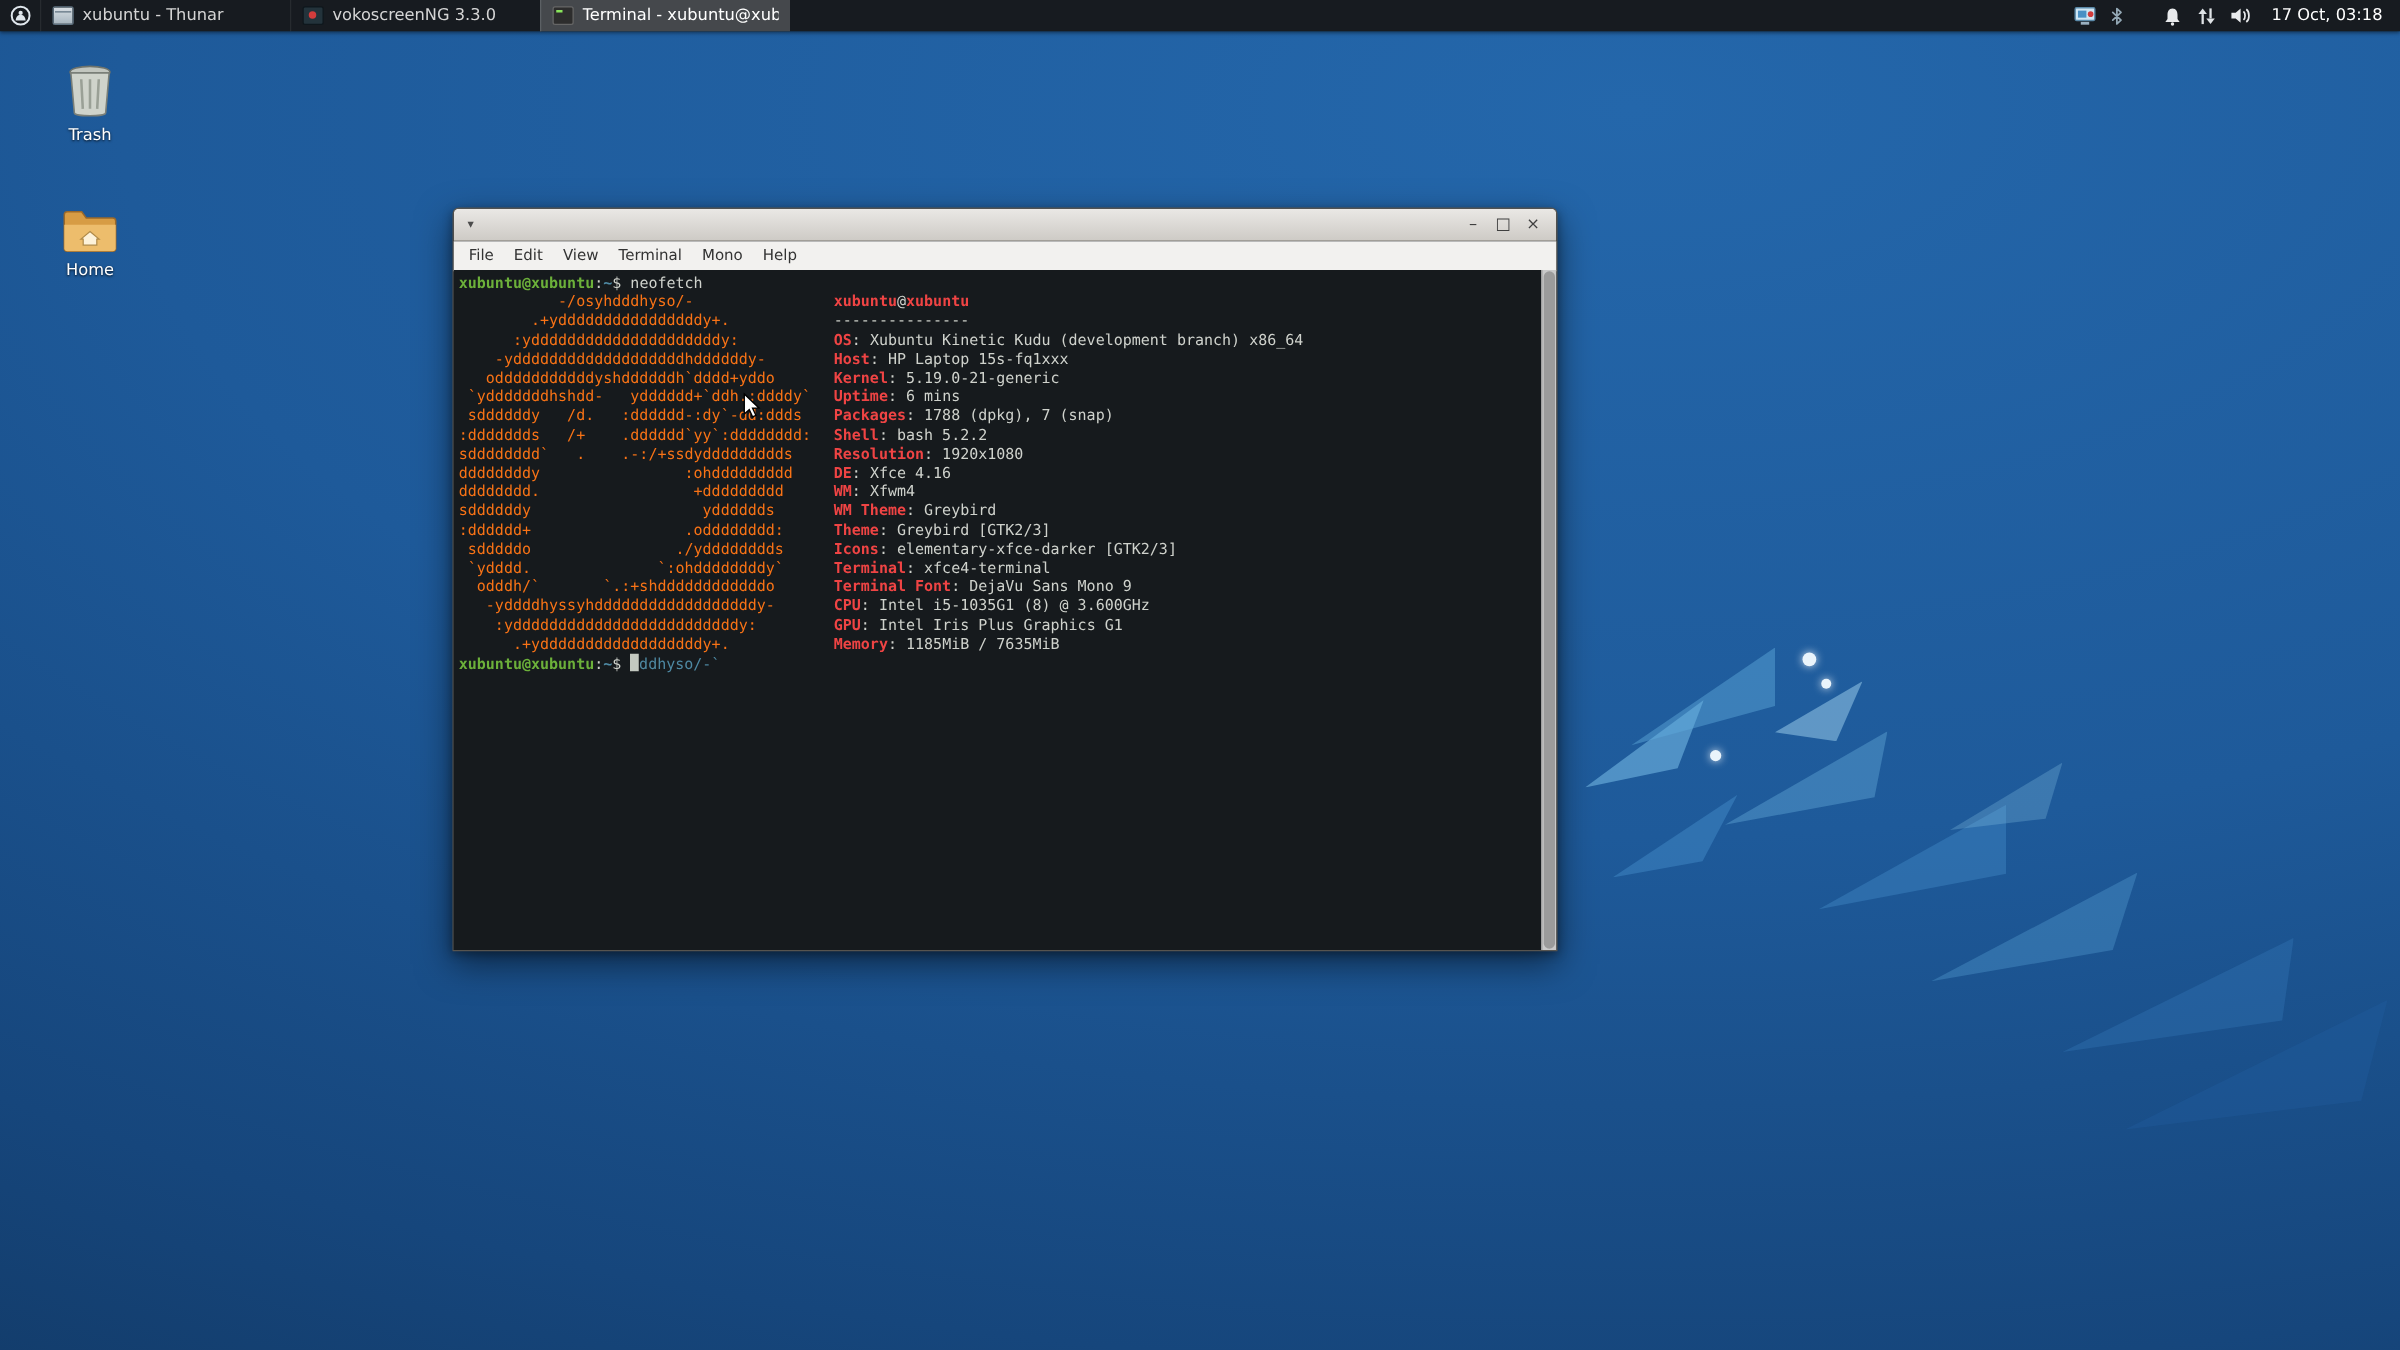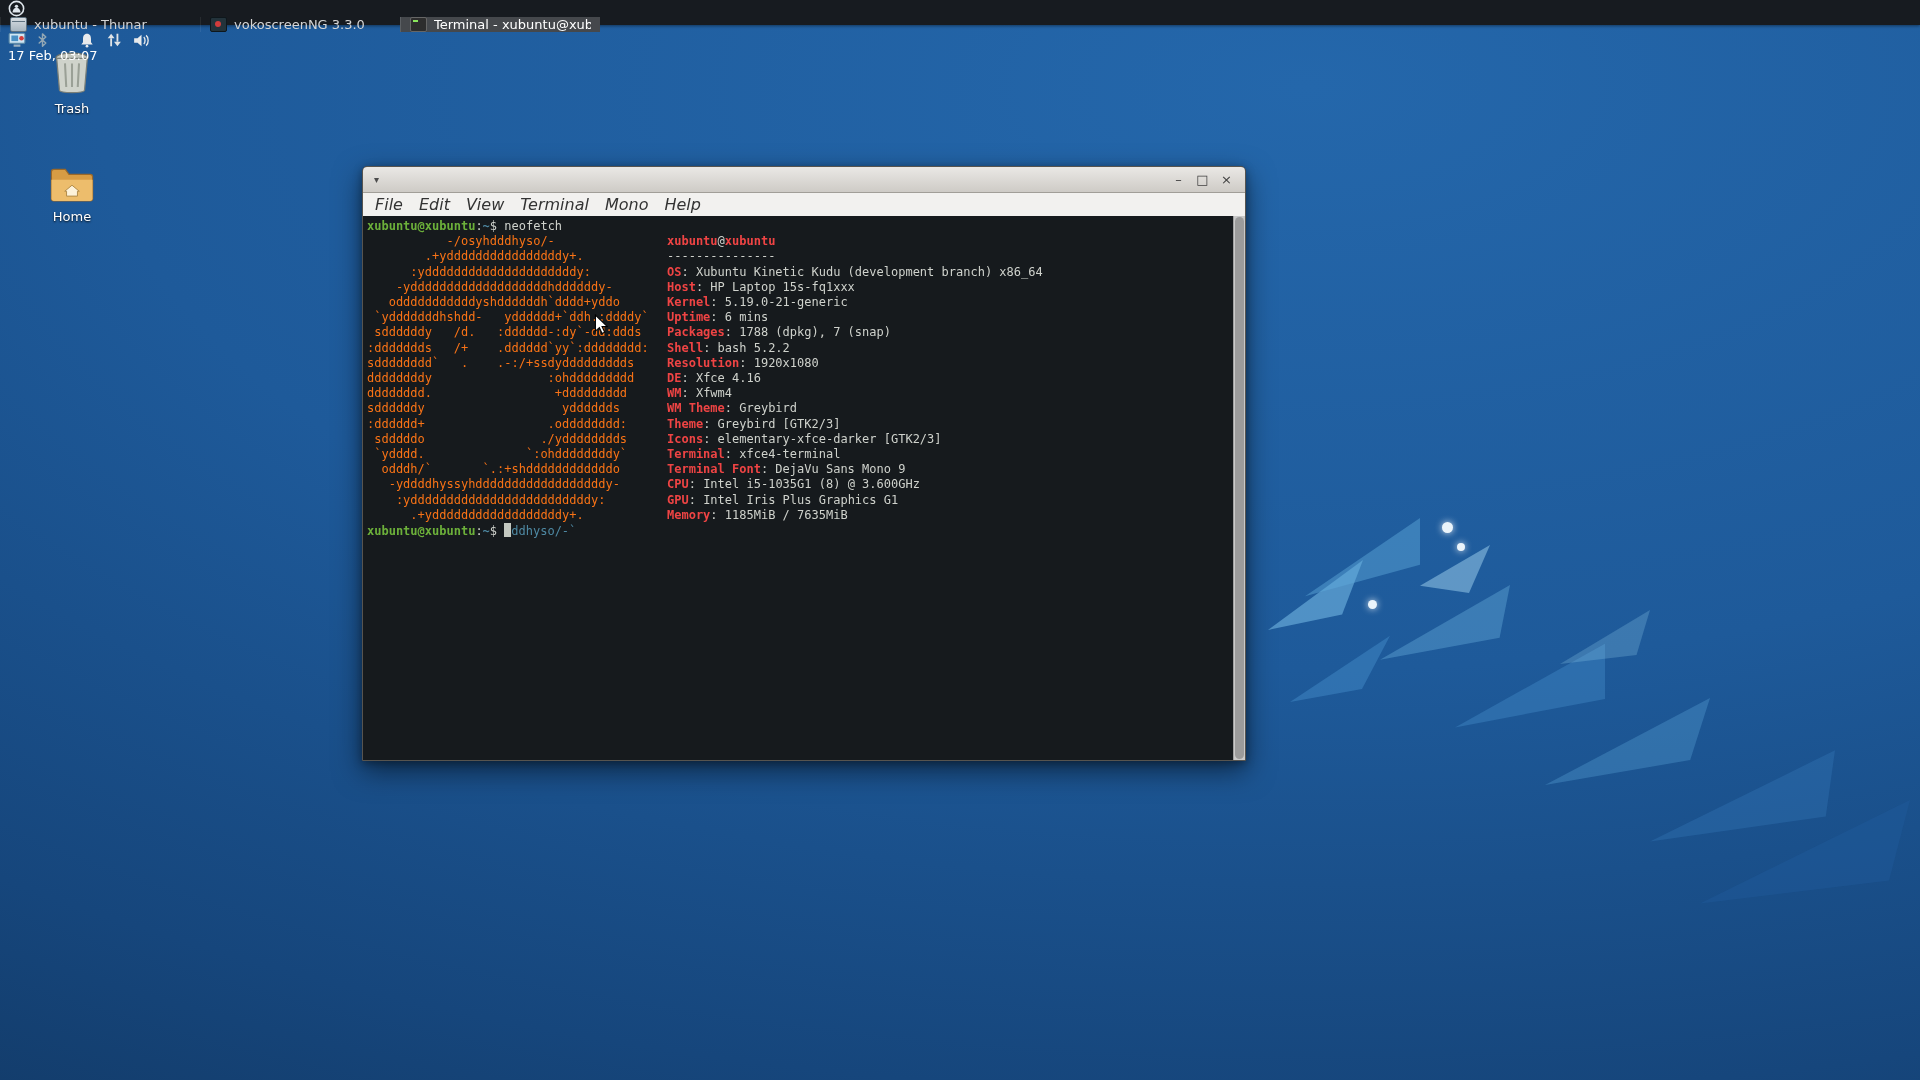--- a/index.html
+++ b/index.html
@@ -27,21 +27,21 @@
 
   
   .desk-icon{position:absolute;width:76px;text-align:center;color:#fff;font-size:13px;
     text-shadow:0 1px 2px rgba(0,0,0,.9);}
   .desk-icon svg{display:block;margin:0 auto 5px;}
   .di-trash{left:34px;top:50px;}
   .di-home{left:34px;top:164px;}
 
   
   .panel{position:absolute;top:0;left:0;right:0;height:25px;display:flex;align-items:stretch;
-    background:rgba(23,25,28,.97);box-shadow:0 1px 3px rgba(0,0,0,.45);z-index:40;color:#d6d6d6;flex-direction:column;}
+    background:rgba(23,25,28,.97);box-shadow:0 1px 3px rgba(0,0,0,.45);z-index:40;color:#d6d6d6;}
   .app-menu{width:32px;display:flex;align-items:center;justify-content:center;}
   .taskbar{display:flex;align-items:stretch;}
   .task-btn{width:200px;box-sizing:border-box;display:flex;align-items:center;gap:7px;padding:0 9px;
     border-left:1px solid rgba(255,255,255,.07);font-size:13px;color:#d4d4d4;}
   .task-btn.active{background:#45484c;color:#fff;border-left:1px solid #5c6064;}
   .task-label{white-space:nowrap;overflow:hidden;text-overflow:clip;}
   .task-icon{width:15px;height:13px;display:inline-block;position:relative;flex:none;}
   .thunar-icon{background:linear-gradient(#d7dde2,#a8b6c0);border:1px solid #5f7280;border-radius:2px;}
   .thunar-icon::before{content:"";position:absolute;left:1px;right:1px;top:3px;height:1px;background:#5f7280;}
   .vokoscreen-icon{background:#23333b;border:1px solid #0e171c;border-radius:2px;}
@@ -58,21 +58,21 @@
   .window{position:absolute;left:362px;top:166px;width:882px;height:593px;
     border:1px solid #57544f;border-radius:5px 5px 0 0;background:#161a1d;
     box-shadow:0 10px 28px rgba(0,0,0,.5),0 2px 8px rgba(0,0,0,.35);}
   .titlebar{height:25px;background:linear-gradient(#eae8e5,#cecbc6);border-bottom:1px solid #a19e98;
     border-radius:4px 4px 0 0;position:relative;display:flex;align-items:center;}
   .win-title{position:absolute;left:0;right:0;text-align:center;font-size:13px;font-weight:600;color:#3a3a3a;}
   .win-menu-btn{margin-left:11px;font-size:10px;color:#4c4c4c;z-index:1;line-height:25px;}
   .win-controls{margin-left:auto;display:flex;gap:9px;padding-right:11px;z-index:1;}
   .ctrl{width:15px;text-align:center;font-size:13px;color:#3f3f3f;line-height:24px;}
   .menubar{height:23px;background:#f2f1ef;border-bottom:1px solid #d8d6d2;display:flex;align-items:center;
-    padding-left:4px;font-size:16px;color:#333;font-style:italic;}
+    padding-left:4px;font-size:12px;color:#333;}
   .menu-item{padding:0 8px;line-height:23px;}
   .term-body{position:absolute;top:49px;left:0;right:0;bottom:0;background:#161a1d;}
   .term-scrollbar{position:absolute;top:0;right:0;bottom:0;width:11px;background:#c9c9c9;border-left:1px solid #a0a0a0;}
   .term-thumb{position:absolute;left:1px;right:1px;top:1px;bottom:1px;background:#9b9b9b;border-radius:5px;}
   .term-text{position:absolute;top:3px;left:4px;right:13px;bottom:0;
     font-family:"DejaVu Sans Mono","Liberation Mono",monospace;font-size:12px;line-height:15.2px;
     color:#cfd2cc;white-space:pre;}
   .neofetch-row{position:relative;height:289px;}
   .nf-art{position:absolute;left:0;top:0;margin:0;font:inherit;line-height:inherit;color:#f97316;}
   .nf-info{position:absolute;left:300px;top:0;}
@@ -225,16 +225,16 @@
         </svg>
       </span>
       <span class="tray-icon">
         <svg width="17" height="15" viewBox="0 0 15 13">
           <path d="M1 4.5 L4 4.5 L7.5 1.5 L7.5 11.5 L4 8.5 L1 8.5 Z" fill="#e8eaec"></path>
           <path d="M9.5 3.5 C11 4.8 11 8.2 9.5 9.5" stroke="#e8eaec" fill="none" stroke-width="1.2"></path>
           <path d="M11.5 2 C14 3.8 14 9.2 11.5 11" stroke="#e8eaec" fill="none" stroke-width="1.2"></path>
         </svg>
       </span>
     </div>
-    <div class="clock">17 Feb, 03:07</div>
+    <div class="clock">17 Oct, 03:18</div>
   </div>
 
 </div>
 
 </body></html>

